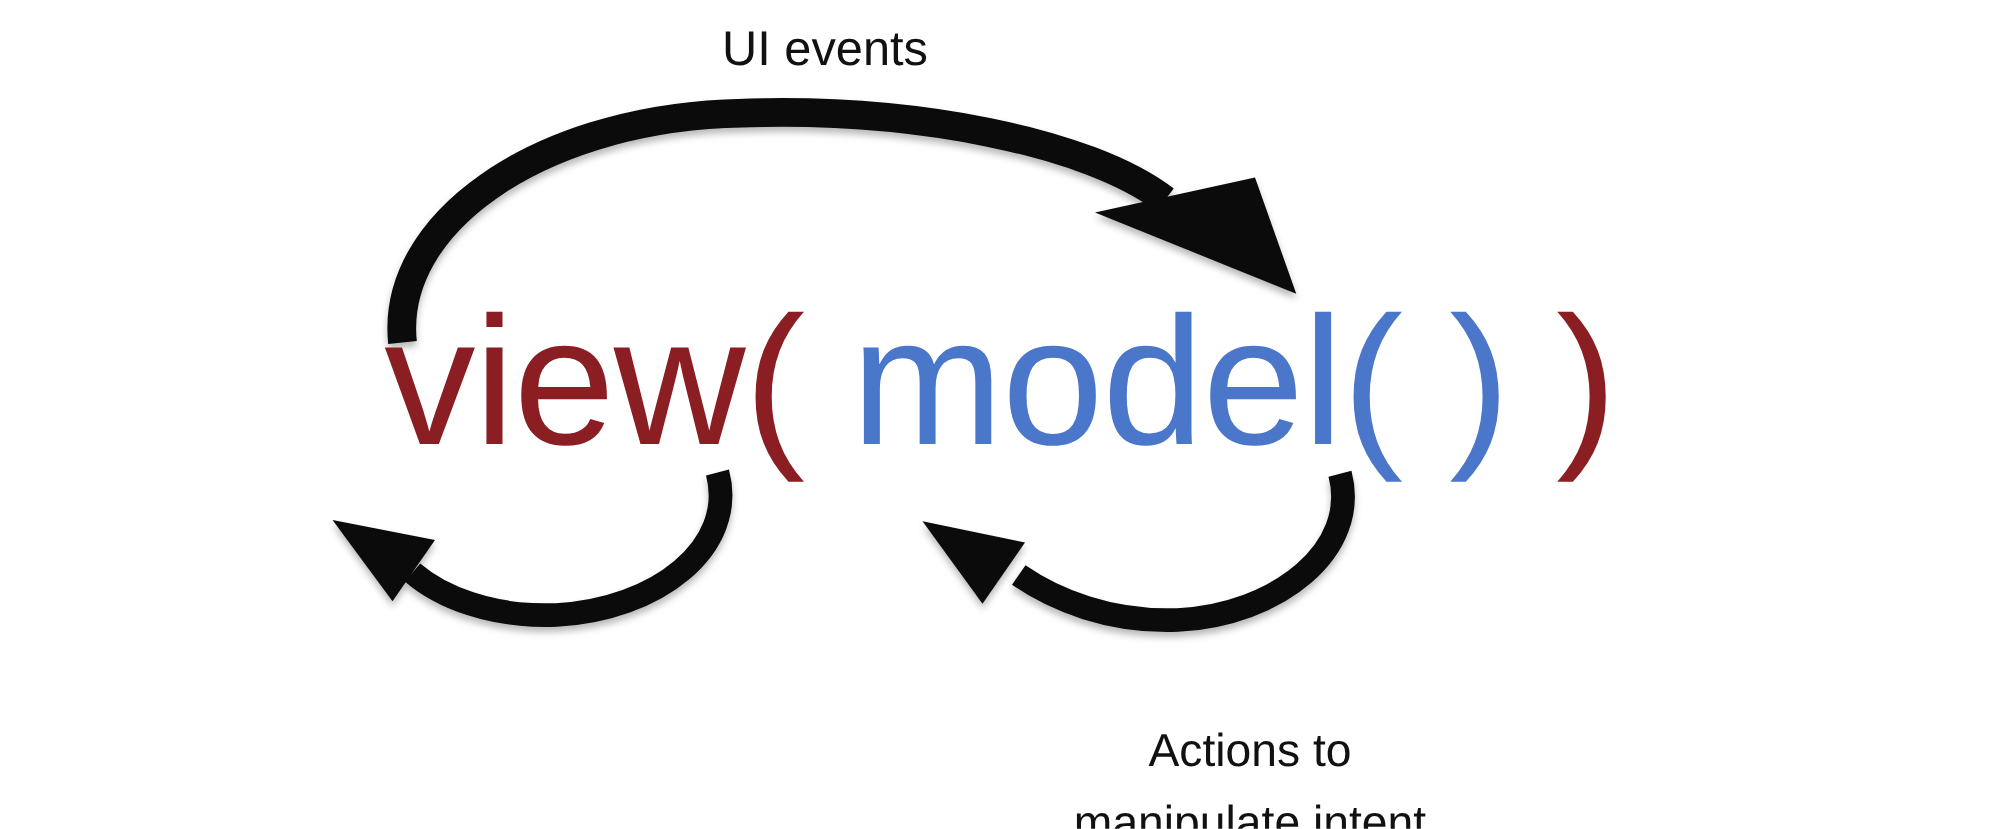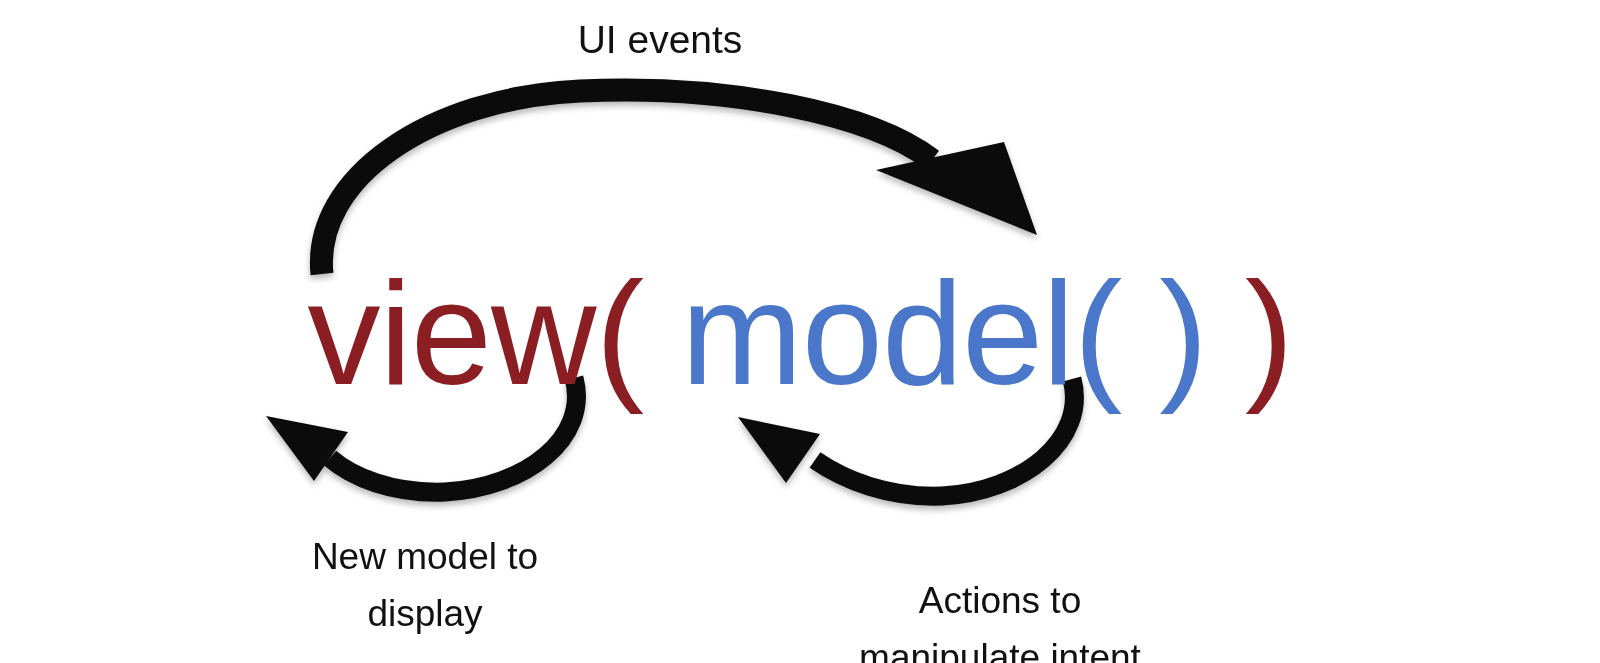--- a/index.html
+++ b/index.html
@@ -91,28 +91,24 @@
       <polygon class="arrow-fill" points="738,417 820,434 786,483" fill="#0B0B0B"></polygon>
     </g>
   </svg>
 
   <div class="label label-ui-events" style="color: rgb(17, 17, 17);">
     <span>UI events</span>
   </div>
 
   <div class="expression">
     <span style="color: rgb(139, 30, 34);">view(</span>
-    <span style="color: rgb(74, 119, 201); margin-top: 29px;">model(</span>
+    <span style="color: rgb(74, 119, 201);">model(</span>
     <span style="color: rgb(74, 119, 201);">)</span>
     <span style="color: rgb(139, 30, 34);">)</span>
   </div>
 
-  <div class="label label-new-model" style="color: rgb(17, 17, 17);">
-    <div>New model to</div>
-    <div>display</div>
-  </div>
 
   <div class="label label-actions" style="color: rgb(17, 17, 17);">
     <div>Actions to</div>
     <div>manipulate intent</div>
   </div>
 
 </div>
 
 </body></html>

